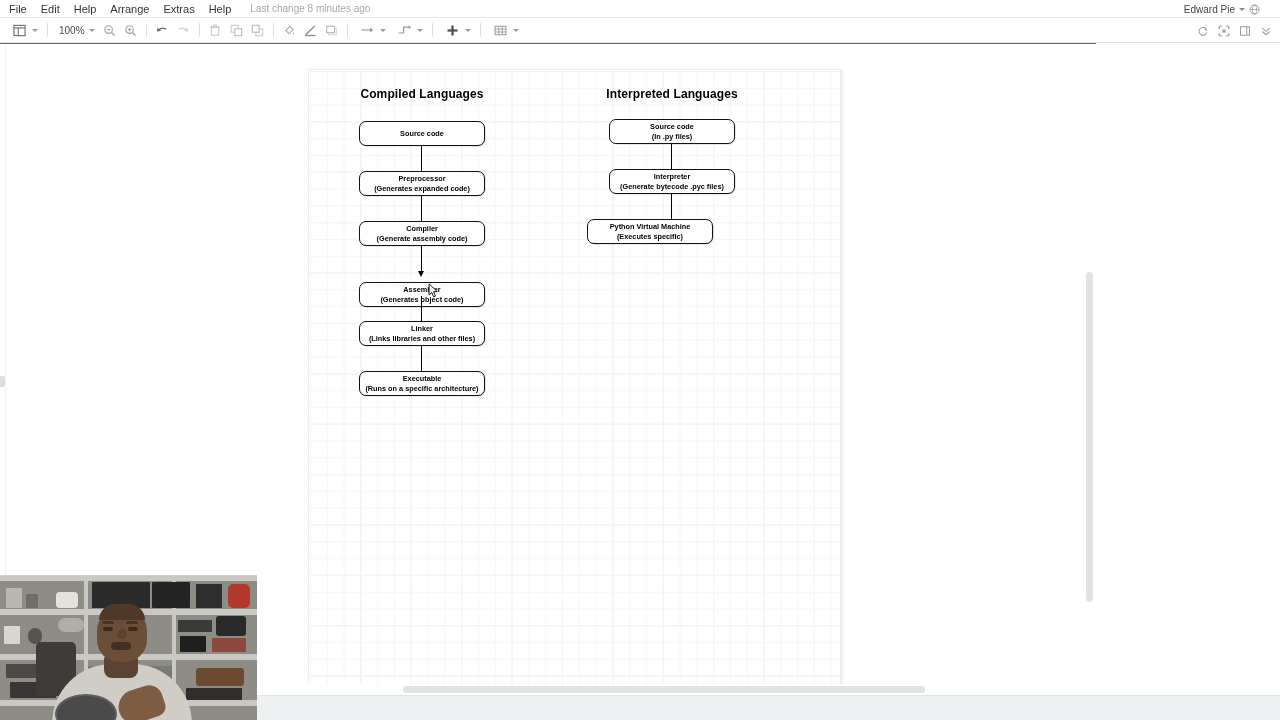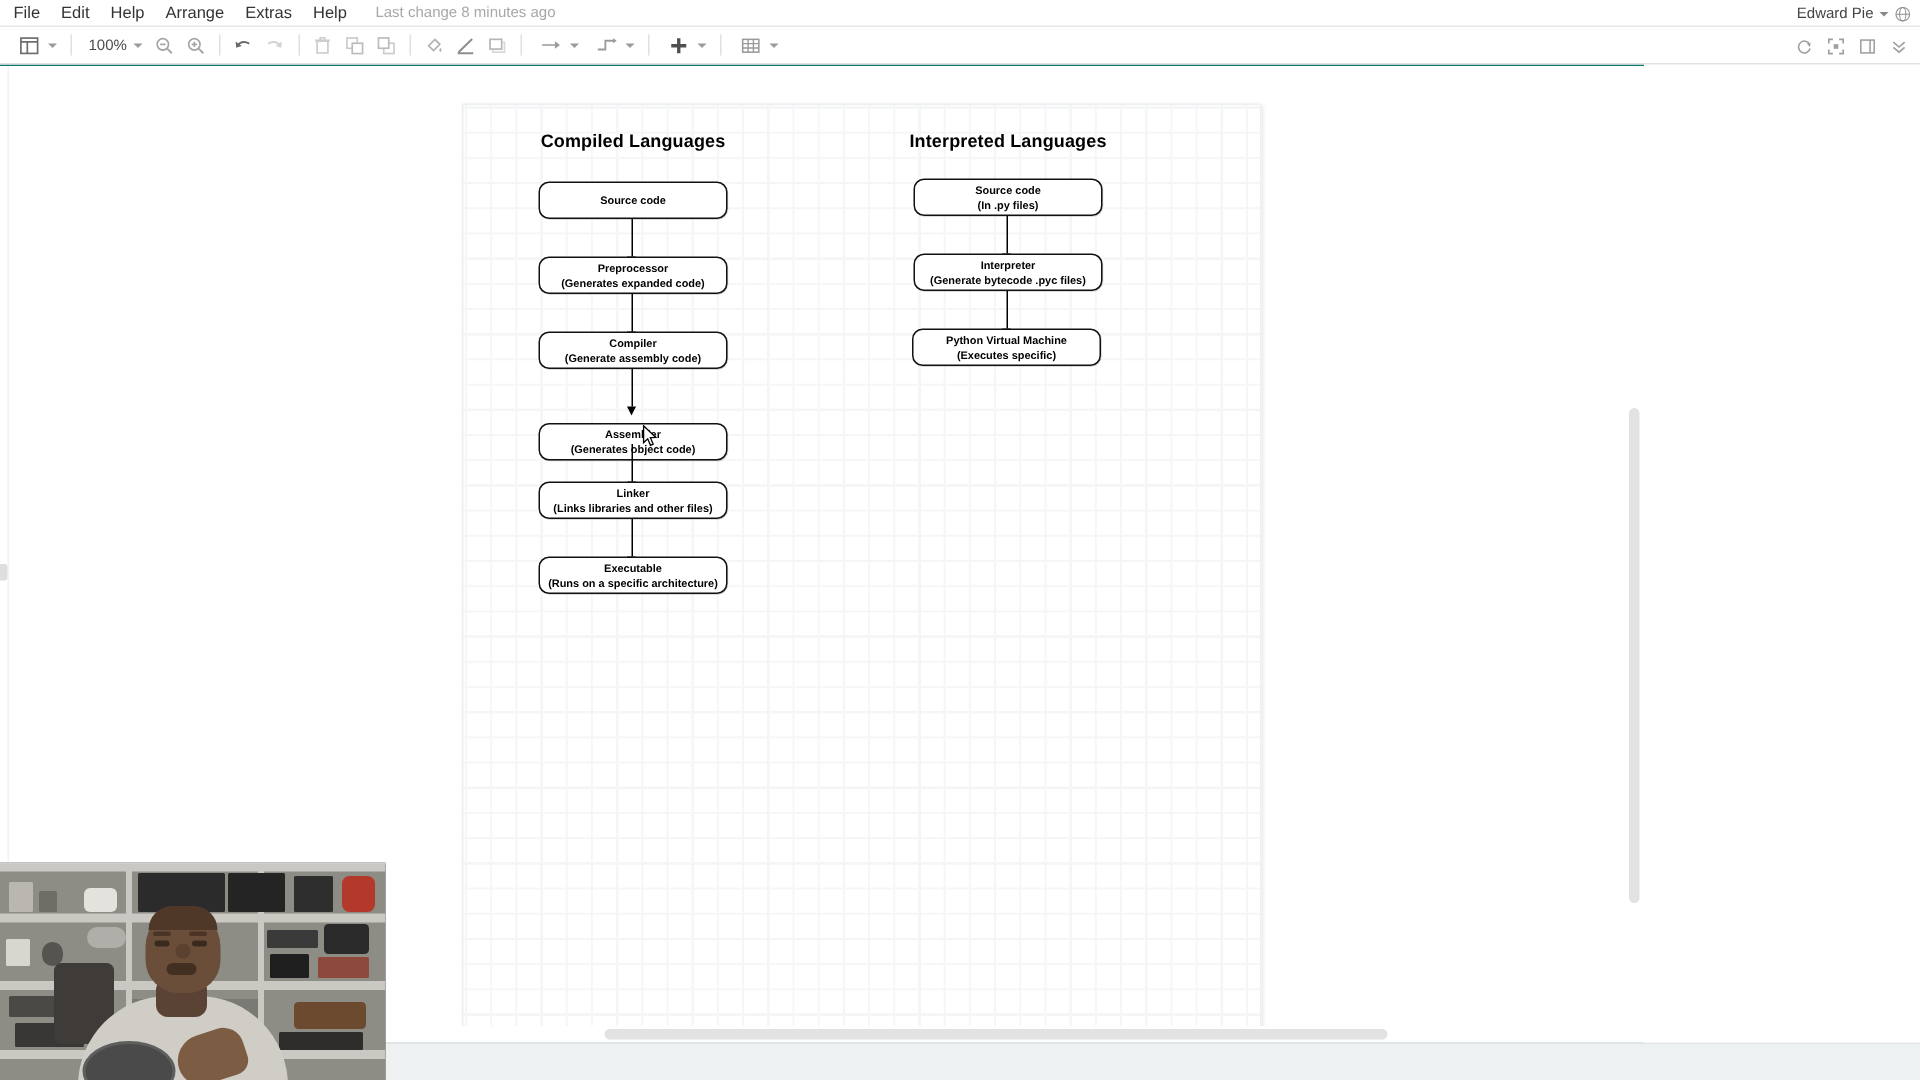--- a/index.html
+++ b/index.html
@@ -4,38 +4,38 @@
 <style>
   * { box-sizing: border-box; }
   html, body {
     margin: 0; padding: 0;
     width: 1280px; height: 720px;
     overflow: hidden;
     background: #ffffff;
     font-family: "Liberation Sans", sans-serif;
     -webkit-font-smoothing: antialiased;
   }
-  #app { position: relative; width: 1096px; height: 720px; background: #0f766e; }
+  #app { position: relative; width: 1096px; height: 720px; background: #a16207; }
 
   
   .menubar {
     position: absolute; left: 0; top: 0; width: 1280px; height: 18px;
     background: #ffffff; border-bottom: 1px solid #e8e8e8;
     display: flex; align-items: center;
   }
   .menu-item {
     font-size: 11px; color: #333333; padding: 0 7px; line-height: 18px;
     cursor: default; white-space: nowrap;
   }
   .menu-item:first-child { padding-left: 9px; }
   .last-change {
     font-size: 10px; color: #a8a8a8; margin-left: 12px; white-space: nowrap;
   }
   .menubar-right {
-    position: absolute; right: 6px; top: 0; height: 18px;
+    position: absolute; right: 20px; top: 0; height: 18px;
     display: flex; align-items: center; gap: 4px;
   }
   .user-name { font-size: 10px; color: #444444; white-space: nowrap; }
   .caret-tiny {
     width: 0; height: 0; border-left: 3px solid transparent;
     border-right: 3px solid transparent; border-top: 3px solid #888888;
   }
   .globe-ic { width: 11px; height: 11px; display: block; }
 
   
@@ -449,21 +449,21 @@
         <div class="l2">(In .py files)</div>
       </div>
       <div class="arrow" style="left:671px; top:100px; height:25px;"></div>
 
       <div class="node" style="left:609px; top:125px; width:126px; height:25px;">
         <div class="l1">Interpreter</div>
         <div class="l2">(Generate bytecode .pyc files)</div>
       </div>
       <div class="arrow" style="left:671px; top:150px; height:25px;"></div>
 
-      <div class="node" style="left:608px; top:175px; width:126px; height:25px;">
+      <div class="node" style="left:587px; top:175px; width:126px; height:25px;">
         <div class="l1">Python Virtual Machine</div>
         <div class="l2">(Executes specific)</div>
       </div>
 
       <svg class="cursor" style="left:428px; top:239px;" viewBox="0 0 12 18">
         <path d="M1 1 L1 13.6 L4.1 10.7 L6.2 15.6 L8.2 14.7 L6.1 9.9 L10.2 9.7 Z" fill="#ffffff" stroke="#000000" stroke-width="1"></path>
       </svg>
     </div>
 
     <div class="left-edge-line" style="top:0; height:650px;"></div>

